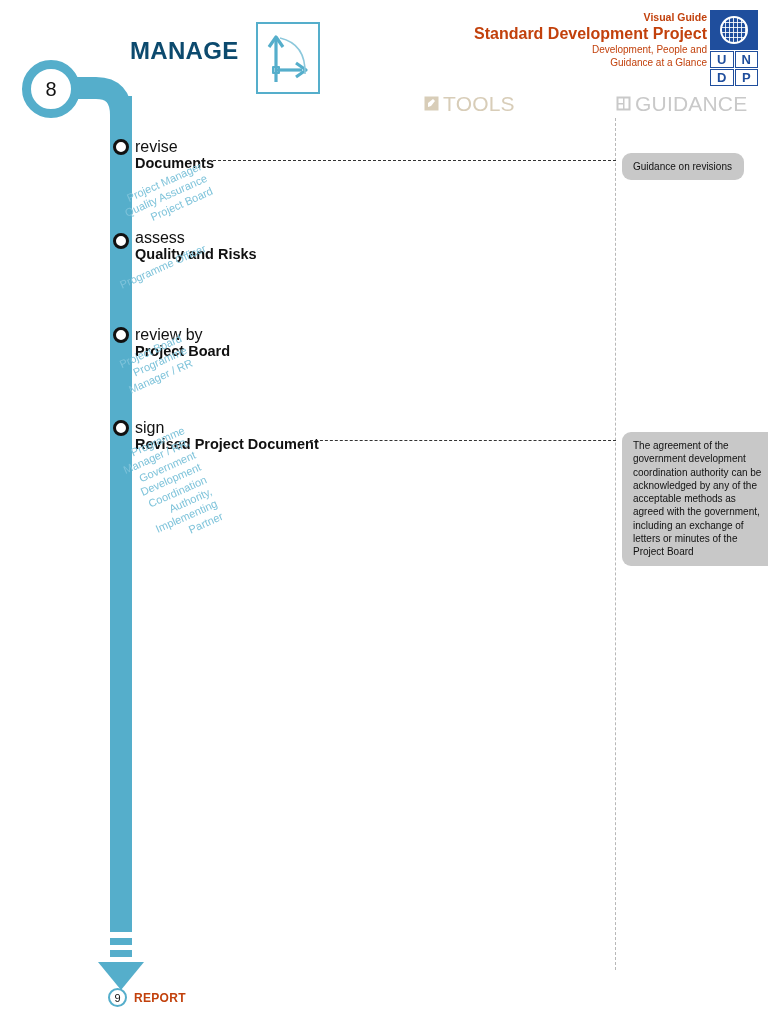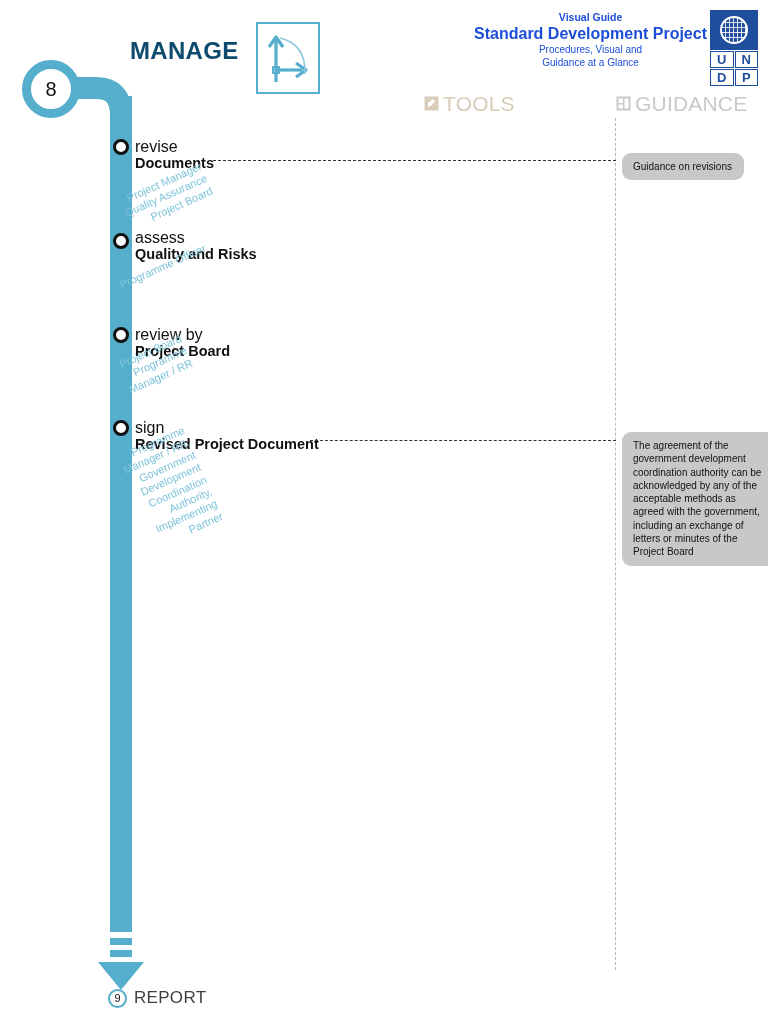--- a/index.html
+++ b/index.html
@@ -33,22 +33,22 @@
     width: 64px; height: 72px;
     border: 2px solid #55AECB;
     background: #ffffff;
   }
   #phase-icon-box svg { display: block; }
 
   
   #brand {
     position: absolute;
     right: 61px; top: 11px;
-    text-align: center;
-    color: #1d4ed8;
+    text-align: right;
+    color: #c2410c;
     line-height: 1.25;
   }
   #brand .visual-guide { font-size: 10.5px; font-weight: bold; }
   #brand .proj-title { font-size: 16px; font-weight: bold; }
   #brand .sub { font-size: 10px; }
 
   #undp-logo {
     position: absolute;
     right: 10px; top: 10px;
     width: 48px; height: 72px;
@@ -148,21 +148,21 @@
   }
   #next-phase .ring {
     width: 19px; height: 19px;
     border-radius: 50%;
     border: 2px solid #55AECB;
     background: #ffffff;
     display: flex; align-items: center; justify-content: center;
     font-size: 11px; color: #111;
   }
   #next-phase .lbl {
-    font-size: 17px; font-weight: normal; color: #404040; letter-spacing: .3px;
+    font-size: 12px; font-weight: bold; color: #c2410c; letter-spacing: .3px;
   }
 
   
   .step-marker {
     position: absolute;
     left: 113px;
     width: 16px; height: 16px;
     border-radius: 50%;
     border: 3.5px solid #111111;
     background: #ffffff;
@@ -226,21 +226,21 @@
   }
   #guidance-box-1 { left: 622px; top: 153px; width: 122px; }
   #guidance-box-2 { left: 622px; top: 432px; width: 155px; }
 </style>
 </head>
 <body>
 
 <div id="brand">
   <div class="visual-guide">Visual Guide</div>
   <div class="proj-title">Standard Development Project</div>
-  <div class="sub">Procedures, Visual and</div>
+  <div class="sub">Development, People and</div>
   <div class="sub">Guidance at a Glance</div>
 </div>
 
 <div id="undp-logo">
   <div class="un-emblem">
     <div class="globe"></div>
   </div>
   <div class="letters">
     <span>U</span>
     <span>N</span>

